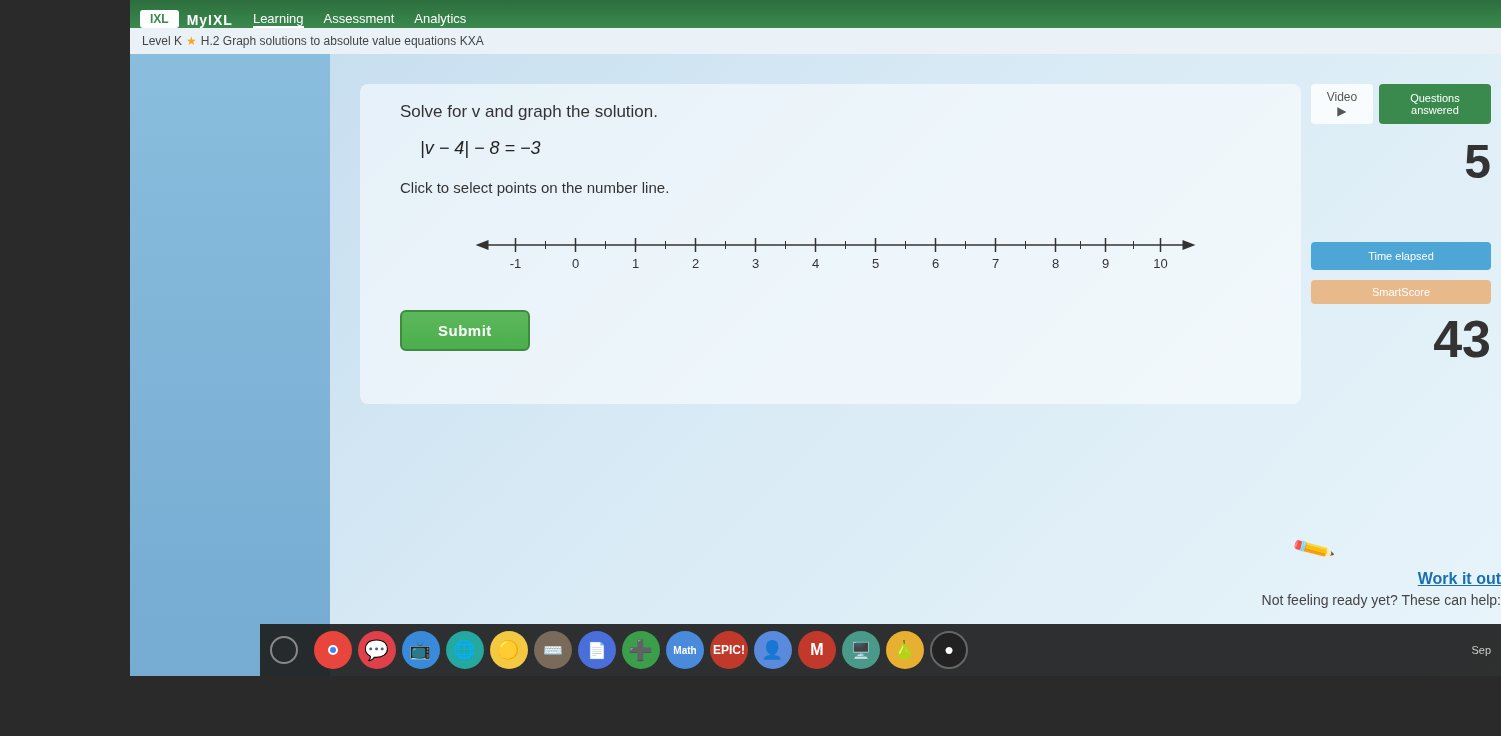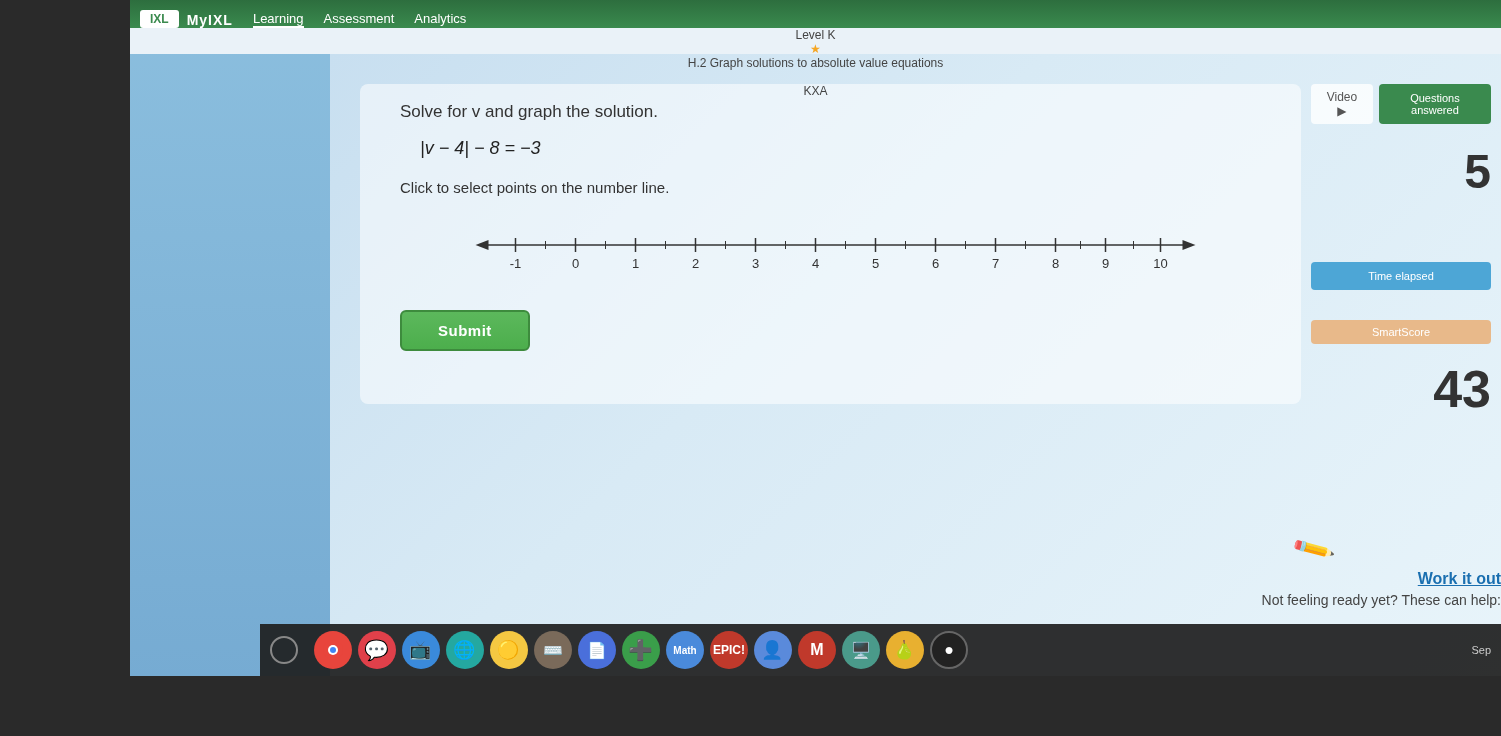--- a/index.html
+++ b/index.html
@@ -85,21 +85,20 @@
       left: 0;
       right: 0;
       height: 26px;
       background: rgba(255,255,255,0.7);
       display: flex;
       align-items: center;
       padding: 0 12px;
       font-size: 12px;
       color: #444;
       z-index: 9;
-      flex-direction: column;
     }
 
     .breadcrumb-star {
       color: #f5a623;
       margin: 0 4px;
     }
 
     
     .main-content {
       position: absolute;
@@ -179,21 +178,21 @@
     }
 
     
     .right-panel {
       position: absolute;
       top: 30px;
       right: 10px;
       width: 180px;
       display: flex;
       flex-direction: column;
-      gap: 15px;
+      gap: 5px;
     }
 
     .video-btn {
       background: rgba(255,255,255,0.8);
       border: none;
       border-radius: 4px;
       padding: 6px 12px;
       font-size: 12px;
       color: #555;
       cursor: pointer;

